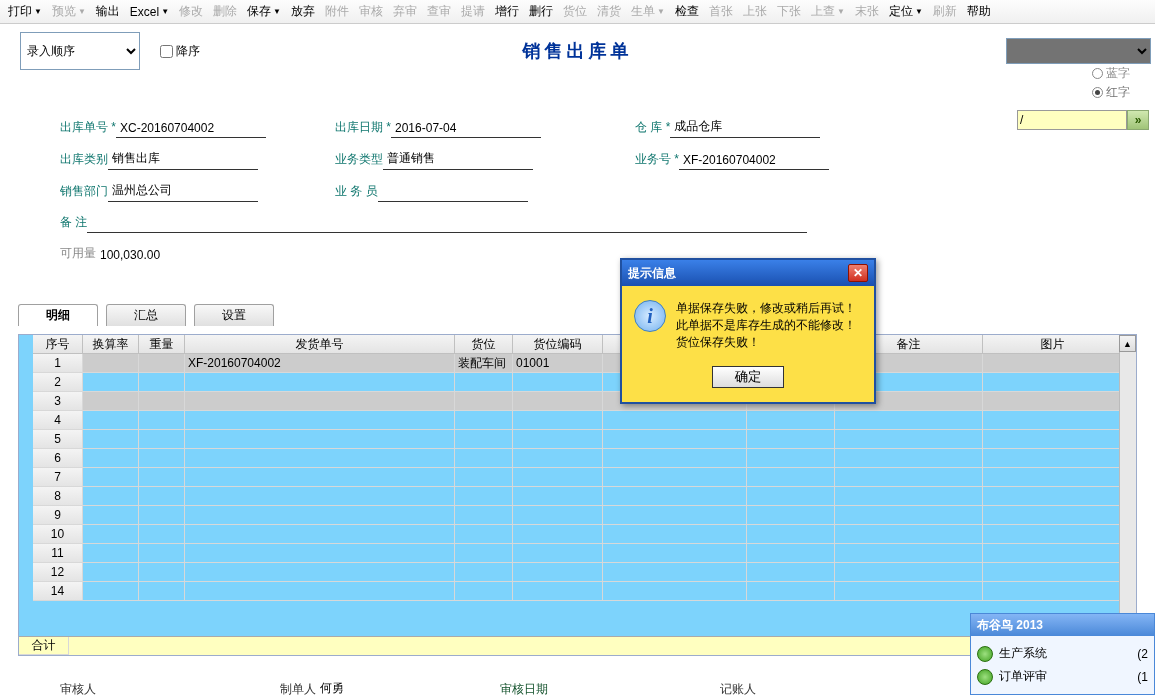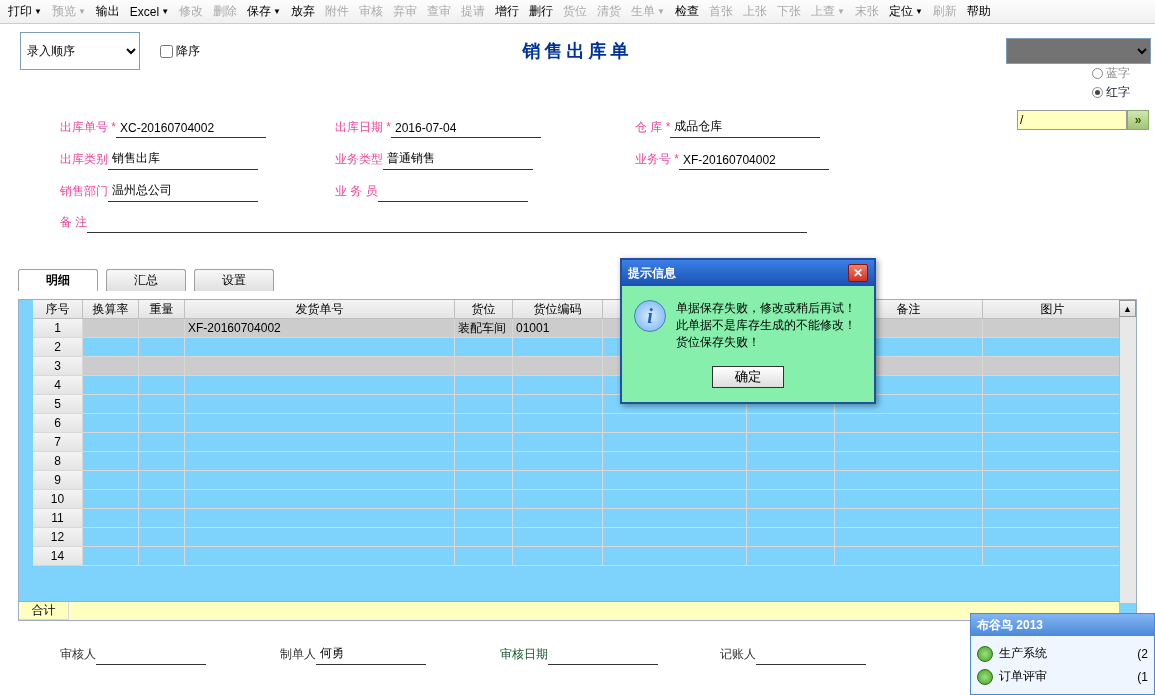--- a/index.html
+++ b/index.html
@@ -11,59 +11,59 @@
 .tri { font-size: 8px; }
 
 .controls-row { display: flex; align-items: center; padding: 8px 20px; position: relative; }
 .select-box { width: 120px; height: 38px; border: 1px solid #7f9db9; background: #fff; font-size: 12px; padding: 2px; }
 .checkbox-wrap { display: flex; align-items: center; margin-left: 20px; gap: 3px; }
 .title-main { position: absolute; left: 50%; transform: translateX(-50%); font-size: 18px; font-weight: bold; color: #003399; letter-spacing: 4px; }
 .template-select { position: absolute; right: 4px; width: 145px; height: 20px; border: 1px solid #7f9db9; background: #737373; font-size: 12px; padding: 12px; }
 
 .radio-row { position: absolute; right: 25px; top: 65px; display: flex; flex-direction: column; gap: 2px; }
 .radio-row label { display: flex; align-items: center; gap: 3px; color: #888; }
-.radio-row label.sel { color: #0f172a; align-items: center; }
+.radio-row label.sel { color: #737373; align-items: center; }
 .rad { width: 11px; height: 11px; border-radius: 50%; border: 1px solid #888; display: inline-flex; align-items: center; justify-content: center; }
 .rad.on::after { content: ""; width: 5px; height: 5px; border-radius: 50%; background: #444; }
 
 .search-bar { position: absolute; right: 6px; top: 110px; display: flex; align-items: center; }
 .search-inp { width: 110px; height: 20px; background: #ffffc0; border: 1px solid #999; font-size: 12px; padding: 2px; }
 .search-btn { width: 22px; height: 20px; border: 1px solid #8aa870; background: linear-gradient(#d0e8b0, #a0c478); color: #2a5a00; font-weight: bold; display: flex; align-items: center; justify-content: center; cursor: pointer; }
 
 .form-area { padding: 40px 60px 10px 60px; }
 .form-row { display: flex; gap: 20px; margin-bottom: 12px; }
 .form-field { display: flex; align-items: flex-end; }
-.form-label { color: #ec4899; font-size: 12px; white-space: nowrap; padding-bottom: 2px; }
+.form-label { color: #0f766e; font-size: 12px; white-space: nowrap; padding-bottom: 2px; }
 .form-label.req::after { content: " *"; }
 .form-value { border-bottom: 1px solid #333; min-width: 150px; padding: 0 4px 2px 4px; font-size: 12px; }
 .form-value.long { min-width: 720px; }
 .f1 { width: 255px; }
 .f2 { width: 280px; }
 .f3 { width: 280px; }
 
-.tabs { display: flex; margin-left: 18px; margin-top: 2px; }
+.tabs { display: flex; margin-left: 18px; margin-top: 18px; }
 .tab { width: 80px; height: 22px; border: 1px solid #a0a0a0; background: linear-gradient(#f8f8f8, #e0e0e0); display: flex; align-items: center; justify-content: center; margin-right: 8px; cursor: pointer; border-bottom: none; border-radius: 3px 3px 0 0; }
 .tab.active { background: #fff; font-weight: bold; position: relative; z-index: 2; }
 
 .grid-wrap { margin: 8px 18px; border: 1px solid #9caccc; position: relative; height: 322px; background: #7dd3fc; padding-left: 14px; }
 .grid-head, .grid-row { display: flex; height: 19px; }
 .grid-head { background: linear-gradient(#f4f4f4, #e4e4e4); border-bottom: 1px solid #c0c0c0; }
 .gh { border-right: 1px solid #c0c0c0; display: flex; align-items: center; justify-content: center; font-size: 12px; overflow: hidden; }
 .gc { border-right: 1px solid #d8d8d8; border-bottom: 1px solid #d8d8d8; display: flex; align-items: center; padding: 0 3px; font-size: 12px; overflow: hidden; }
 .grid-row.sel { background: #ccc; }
 .rownum-cell { background: linear-gradient(#f4f4f4, #e4e4e4); justify-content: center; }
 .c-num { width: 50px; } .c-hs { width: 56px; } .c-zl { width: 46px; } .c-fh { width: 270px; } .c-hw { width: 58px; } .c-hwbm { width: 90px; } .c-gg { width: 144px; } .c-pc { width: 88px; } .c-bz { width: 148px; } .c-tp { width: 140px; }
 .grid-scroll-stub { position: absolute; right: 0; top: 0; width: 17px; height: 303px; background: #e8e8e8; border-left: 1px solid #bbb; }
 .grid-scroll-top { position: absolute; right: 0; top: 0; width: 17px; height: 17px; background: linear-gradient(#f4f4f4,#ddd); border: 1px solid #999; display:flex; align-items:center; justify-content:center; font-size:9px; }
 .grid-total { position: absolute; bottom: 0; left: 0; right: 17px; height: 19px; background: #ffffc0; border-top: 1px solid #aaa; display:flex; }
 
 .footer-row { display: flex; gap: 40px; padding: 16px 60px; }
 .footer-field { display: flex; align-items: flex-end; width: 180px; }
 
-.dialog { position: absolute; left: 620px; top: 258px; width: 256px; border: 2px solid #2050a0; background: #86efac; box-shadow: 2px 2px 6px rgba(0,0,0,0.4); }
+.dialog { position: absolute; left: 620px; top: 258px; width: 256px; border: 2px solid #2050a0; background: #fde047; box-shadow: 2px 2px 6px rgba(0,0,0,0.4); }
 .dlg-title { height: 26px; background: linear-gradient(#3a80e8, #1a50b0); color: #fff; display: flex; align-items: center; padding: 0 6px; font-weight: bold; justify-content: space-between; }
 .dlg-close { width: 20px; height: 18px; background: linear-gradient(#f08070,#d03020); border: 1px solid #901000; color: #fff; display:flex; align-items:center; justify-content:center; font-weight: bold; cursor: pointer; border-radius: 2px; }
 .dlg-body { display: flex; padding: 14px 12px 8px 12px; gap: 10px; }
 .dlg-icon { width: 32px; height: 32px; border-radius: 50%; background: radial-gradient(#d8ecff,#70b0f0); border: 1px solid #4080c0; display:flex; align-items:center; justify-content:center; color: #2060c0; font-style: italic; font-family: Georgia; font-size: 20px; font-weight: bold; }
 .dlg-msg { font-size: 12px; line-height: 1.4; }
 .dlg-btns { display: flex; justify-content: center; padding: 8px 0 14px 0; }
 .dlg-btn { width: 72px; height: 22px; border: 1px solid #333; background: linear-gradient(#fff,#ddd); cursor: pointer; }
 
 .chat-popup { position: absolute; right: 0; bottom: 0; width: 185px; border: 1px solid #4a88d8; }
 .chat-title { height: 22px; background: linear-gradient(#84b5f5,#4a88d8); color: #fff; padding: 0 6px; display:flex; align-items:center; font-weight: bold; }
@@ -170,20 +170,24 @@
         <span class="form-value"></span>
       </div>
   </div>
   <div class="form-row">
     <div class="form-field">
         <span class="form-label">备    注</span>
         <span class="form-value long"></span>
       </div>
   </div>
   <div class="form-row">
+    <div class="form-field f2">
+        <span class="form-label" style="color:#888">可用量</span>
+        <span class="form-value" style="border:none">100,030.00</span>
+      </div>
   </div>
 </div>
 
 <div class="tabs">
   <div class="tab active">明细</div>
   <div class="tab">汇总</div>
   <div class="tab">设置</div>
 </div>
 
 <div class="grid-wrap">

